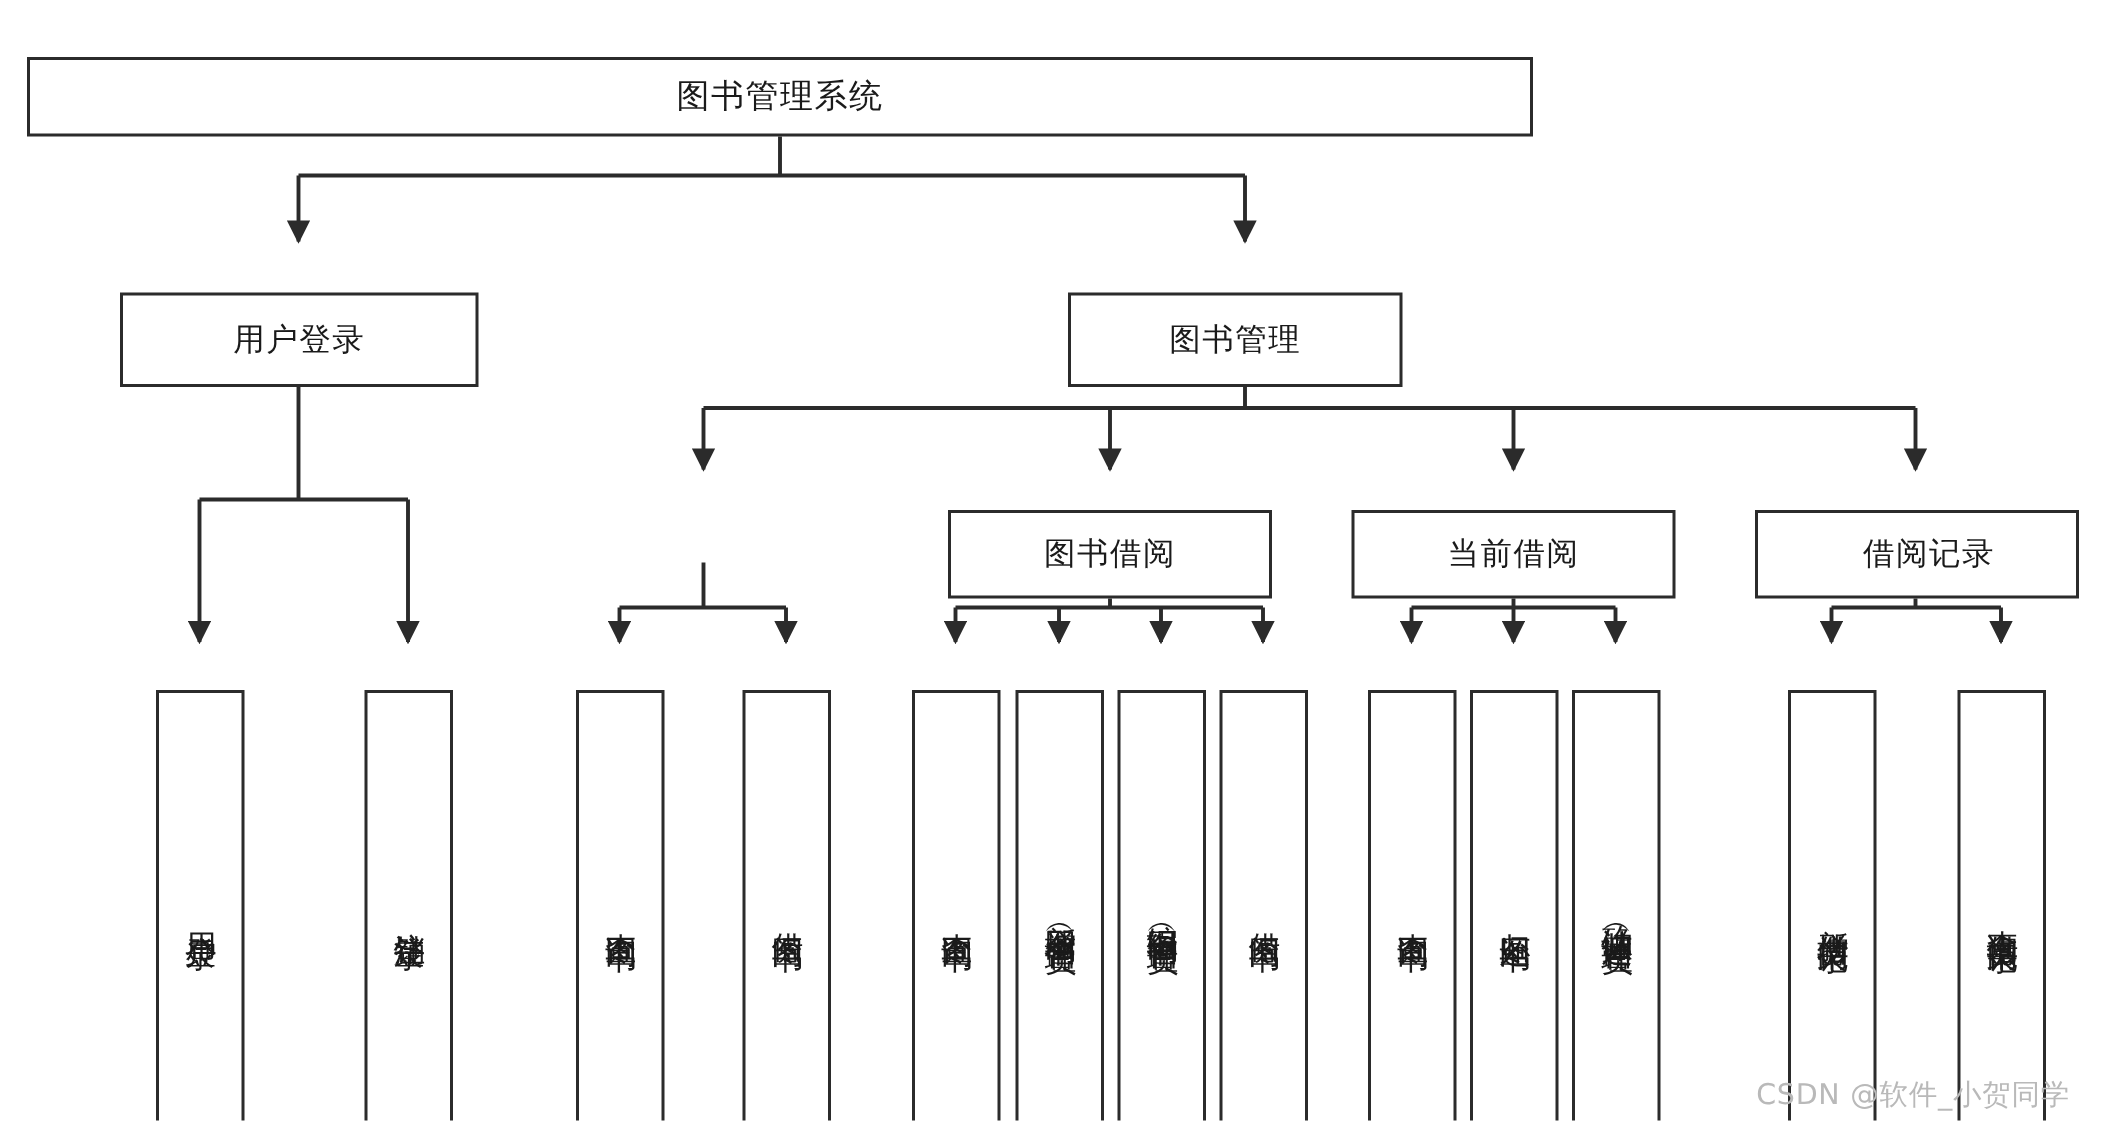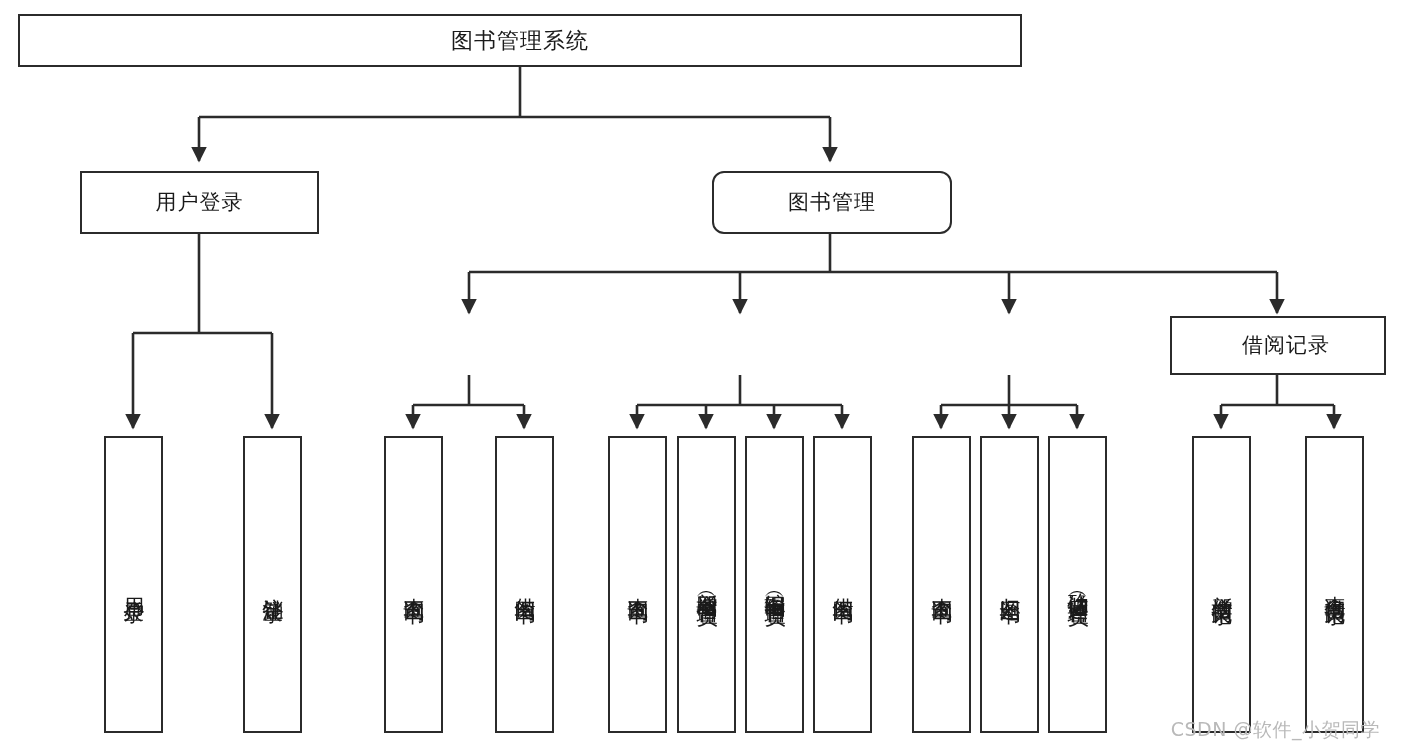--- a/index.html
+++ b/index.html
@@ -20,20 +20,21 @@
   }
   .node{
     position:absolute;
     box-sizing:border-box;
     border:2px solid #2b2b2b;
     background:#ffffff;
     display:flex;
     align-items:center;
     justify-content:center;
     color:#1a1a1a;
+    margin-top:24px;
   }
   .node .label{
     font-size:21px;
     line-height:1.15;
     letter-spacing:1px;
     white-space:nowrap;
     color:#1a1a1a;
   }
   .node.root .label{font-size:22px;}
   .node.leaf{
@@ -118,24 +119,30 @@
     </g>
   </svg>
 
   <div class="node root" style="left:18px;top:14px;width:1004px;height:53px;">
     <span class="label">图书管理系统</span>
   </div>
 
   <div class="node" style="left:80px;top:171px;width:239px;height:63px;">
     <span class="label">用户登录</span>
   </div>
-  <div class="node" style="left:712px;top:171px;width:240px;height:63px;border-radius:12px;">
+  <div class="node" style="left:712px;top:171px;width:223px;height:63px;">
     <span class="label">图书管理</span>
   </div>
 
+  <div class="node" style="left:632px;top:316px;width:216px;height:59px;">
+    <span class="label">图书借阅</span>
+  </div>
+  <div class="node" style="left:901px;top:316px;width:216px;height:59px;">
+    <span class="label">当前借阅</span>
+  </div>
   <div class="node" style="left:1170px;top:316px;width:216px;height:59px;padding-left:16px;">
     <span class="label">借阅记录</span>
   </div>
 
   <div class="node leaf" style="left:104px;top:436px;width:59px;height:297px;">
     <span class="label">用户登录</span>
   </div>
   <div class="node leaf" style="left:243px;top:436px;width:59px;height:297px;">
     <span class="label">注销登录</span>
   </div>

